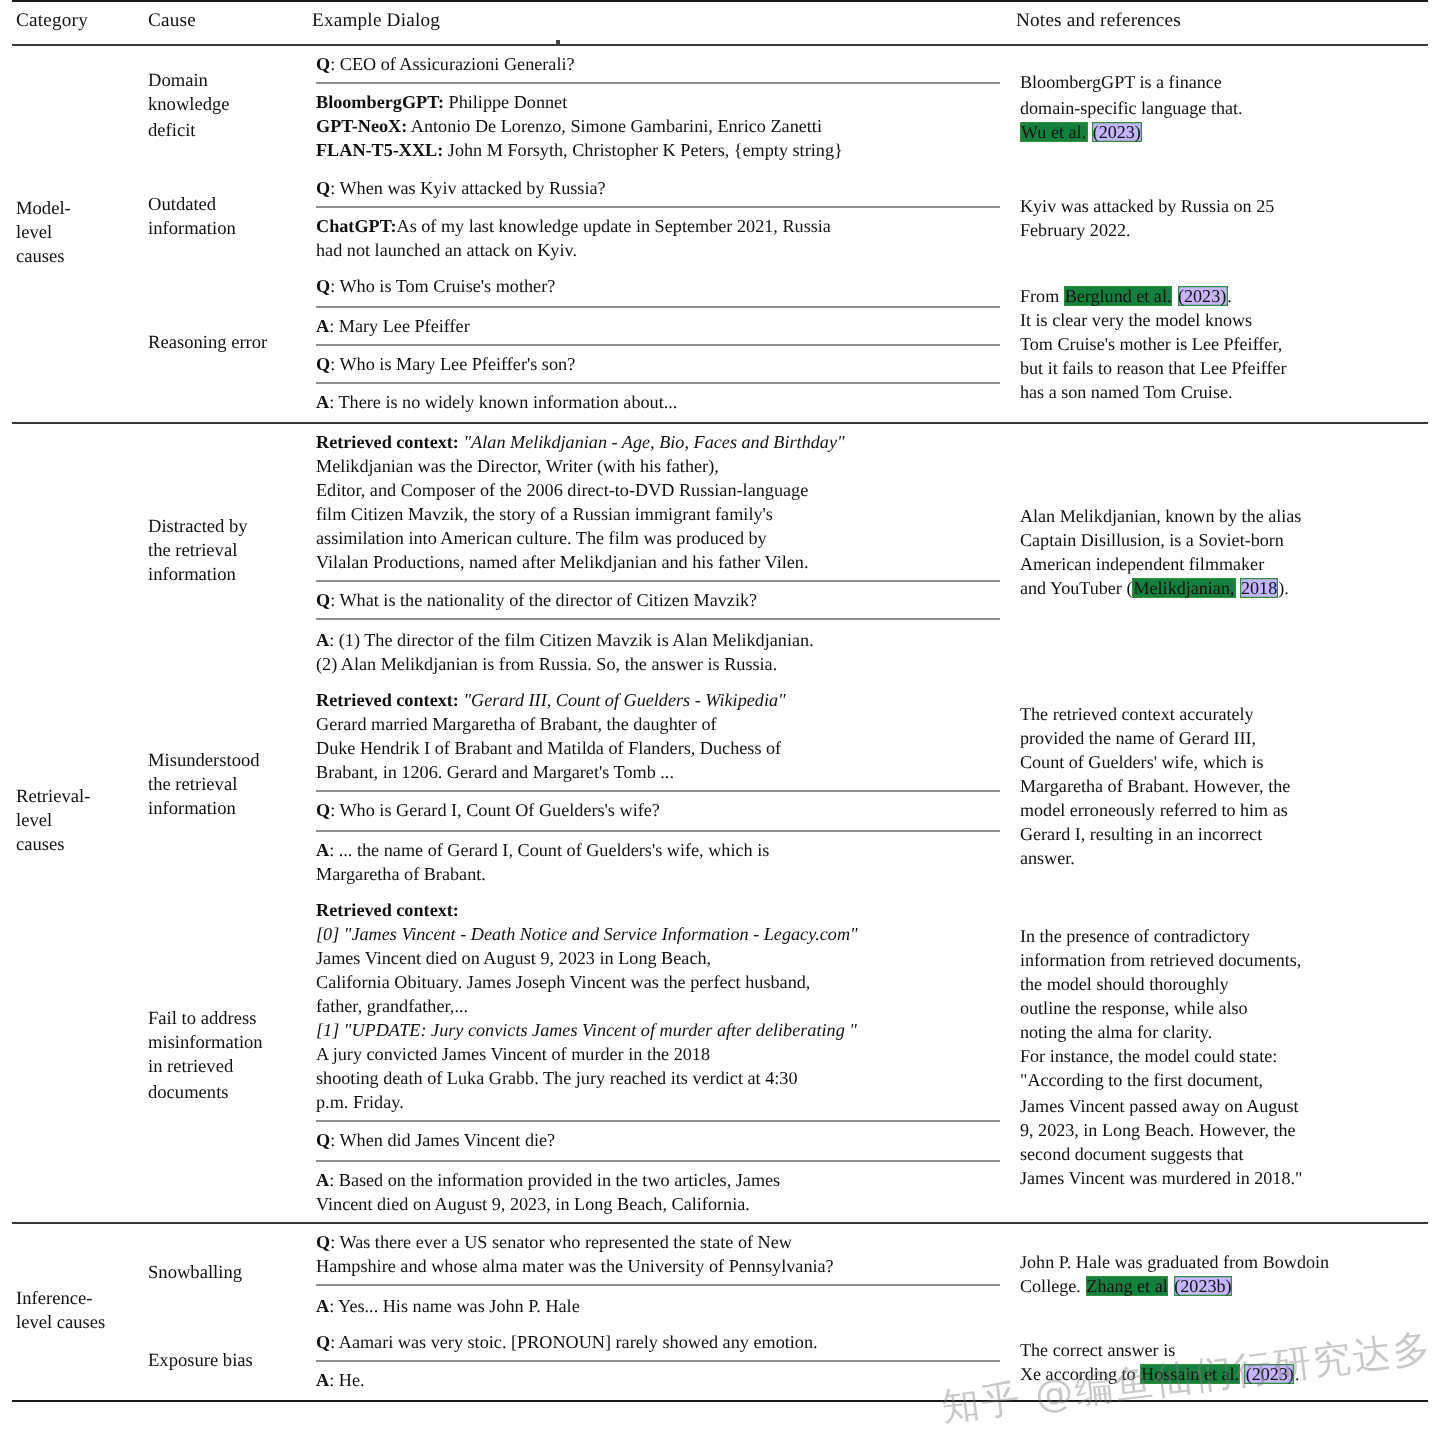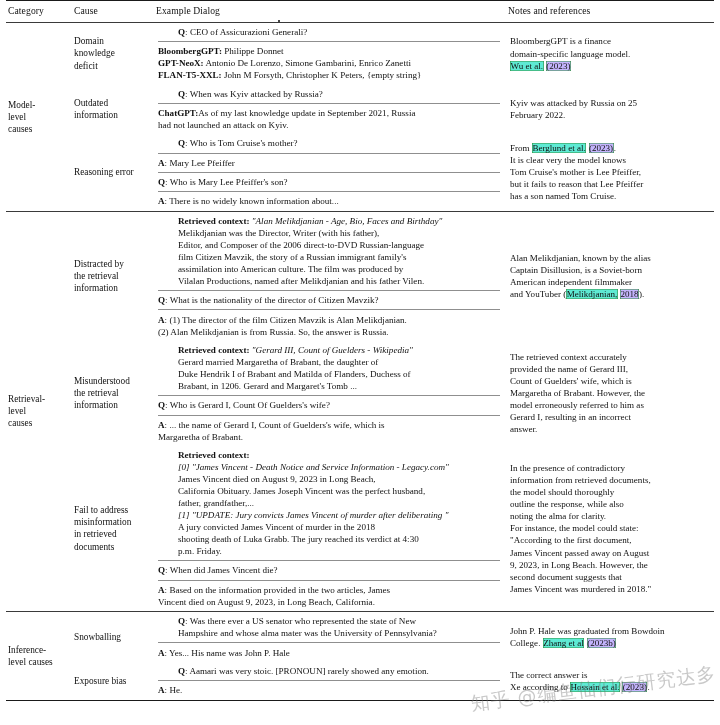--- a/index.html
+++ b/index.html
@@ -68,27 +68,27 @@
     line-height: 1.33;
     margin-left: 45px;
   }
 
   
   .dlg {
     padding: 3.2px 0 3.2px 0;
     border-top: 0.55px solid #8f8f8f;
   }
   .dlg:first-child { border-top: none; }
-  .dlg.nolines { border-top: none; margin-left: 20px; }
+  .dlg.nolines { border-top: none; }
 
   .b { font-weight: bold; }
   .i { font-style: italic; }
 
   .cite {
-    background: #5eead4;
+    background: #15803d;
     padding: 0 0.5px;
     box-shadow: inset 0 0 0 0.6px #2f8f3f;
   }
   .cite-year {
     background: #c4b5fd;
     padding: 0 0.5px;
     box-shadow: inset 0 0 0 0.6px #2f8f3f;
   }
 
   .hdr-dot {
@@ -153,21 +153,21 @@
               <div class="nowrapline"><span class="b">Q</span>: CEO of Assicurazioni Generali?</div>
             </div>
             <div class="dlg">
               <div class="nowrapline"><span class="b">BloombergGPT:</span> Philippe Donnet</div>
               <div class="nowrapline"><span class="b">GPT-NeoX:</span> Antonio De Lorenzo, Simone Gambarini, Enrico Zanetti</div>
               <div class="nowrapline"><span class="b">FLAN-T5-XXL:</span> John M Forsyth, Christopher K Peters, {empty string}</div>
             </div>
           </td>
           <td class="notes-cell">
             <div>BloombergGPT is a finance</div>
-            <div>domain-specific language model.</div>
+            <div>domain-specific language that.</div>
             <div><span class="cite">Wu et al.</span> <span class="cite-year">(2023)</span></div>
           </td>
         </tr>
         <tr>
           <td class="cause-cell">
             <div>Outdated</div>
             <div>information</div>
           </td>
           <td class="dialog-cell">
             <div class="dlg nolines">

